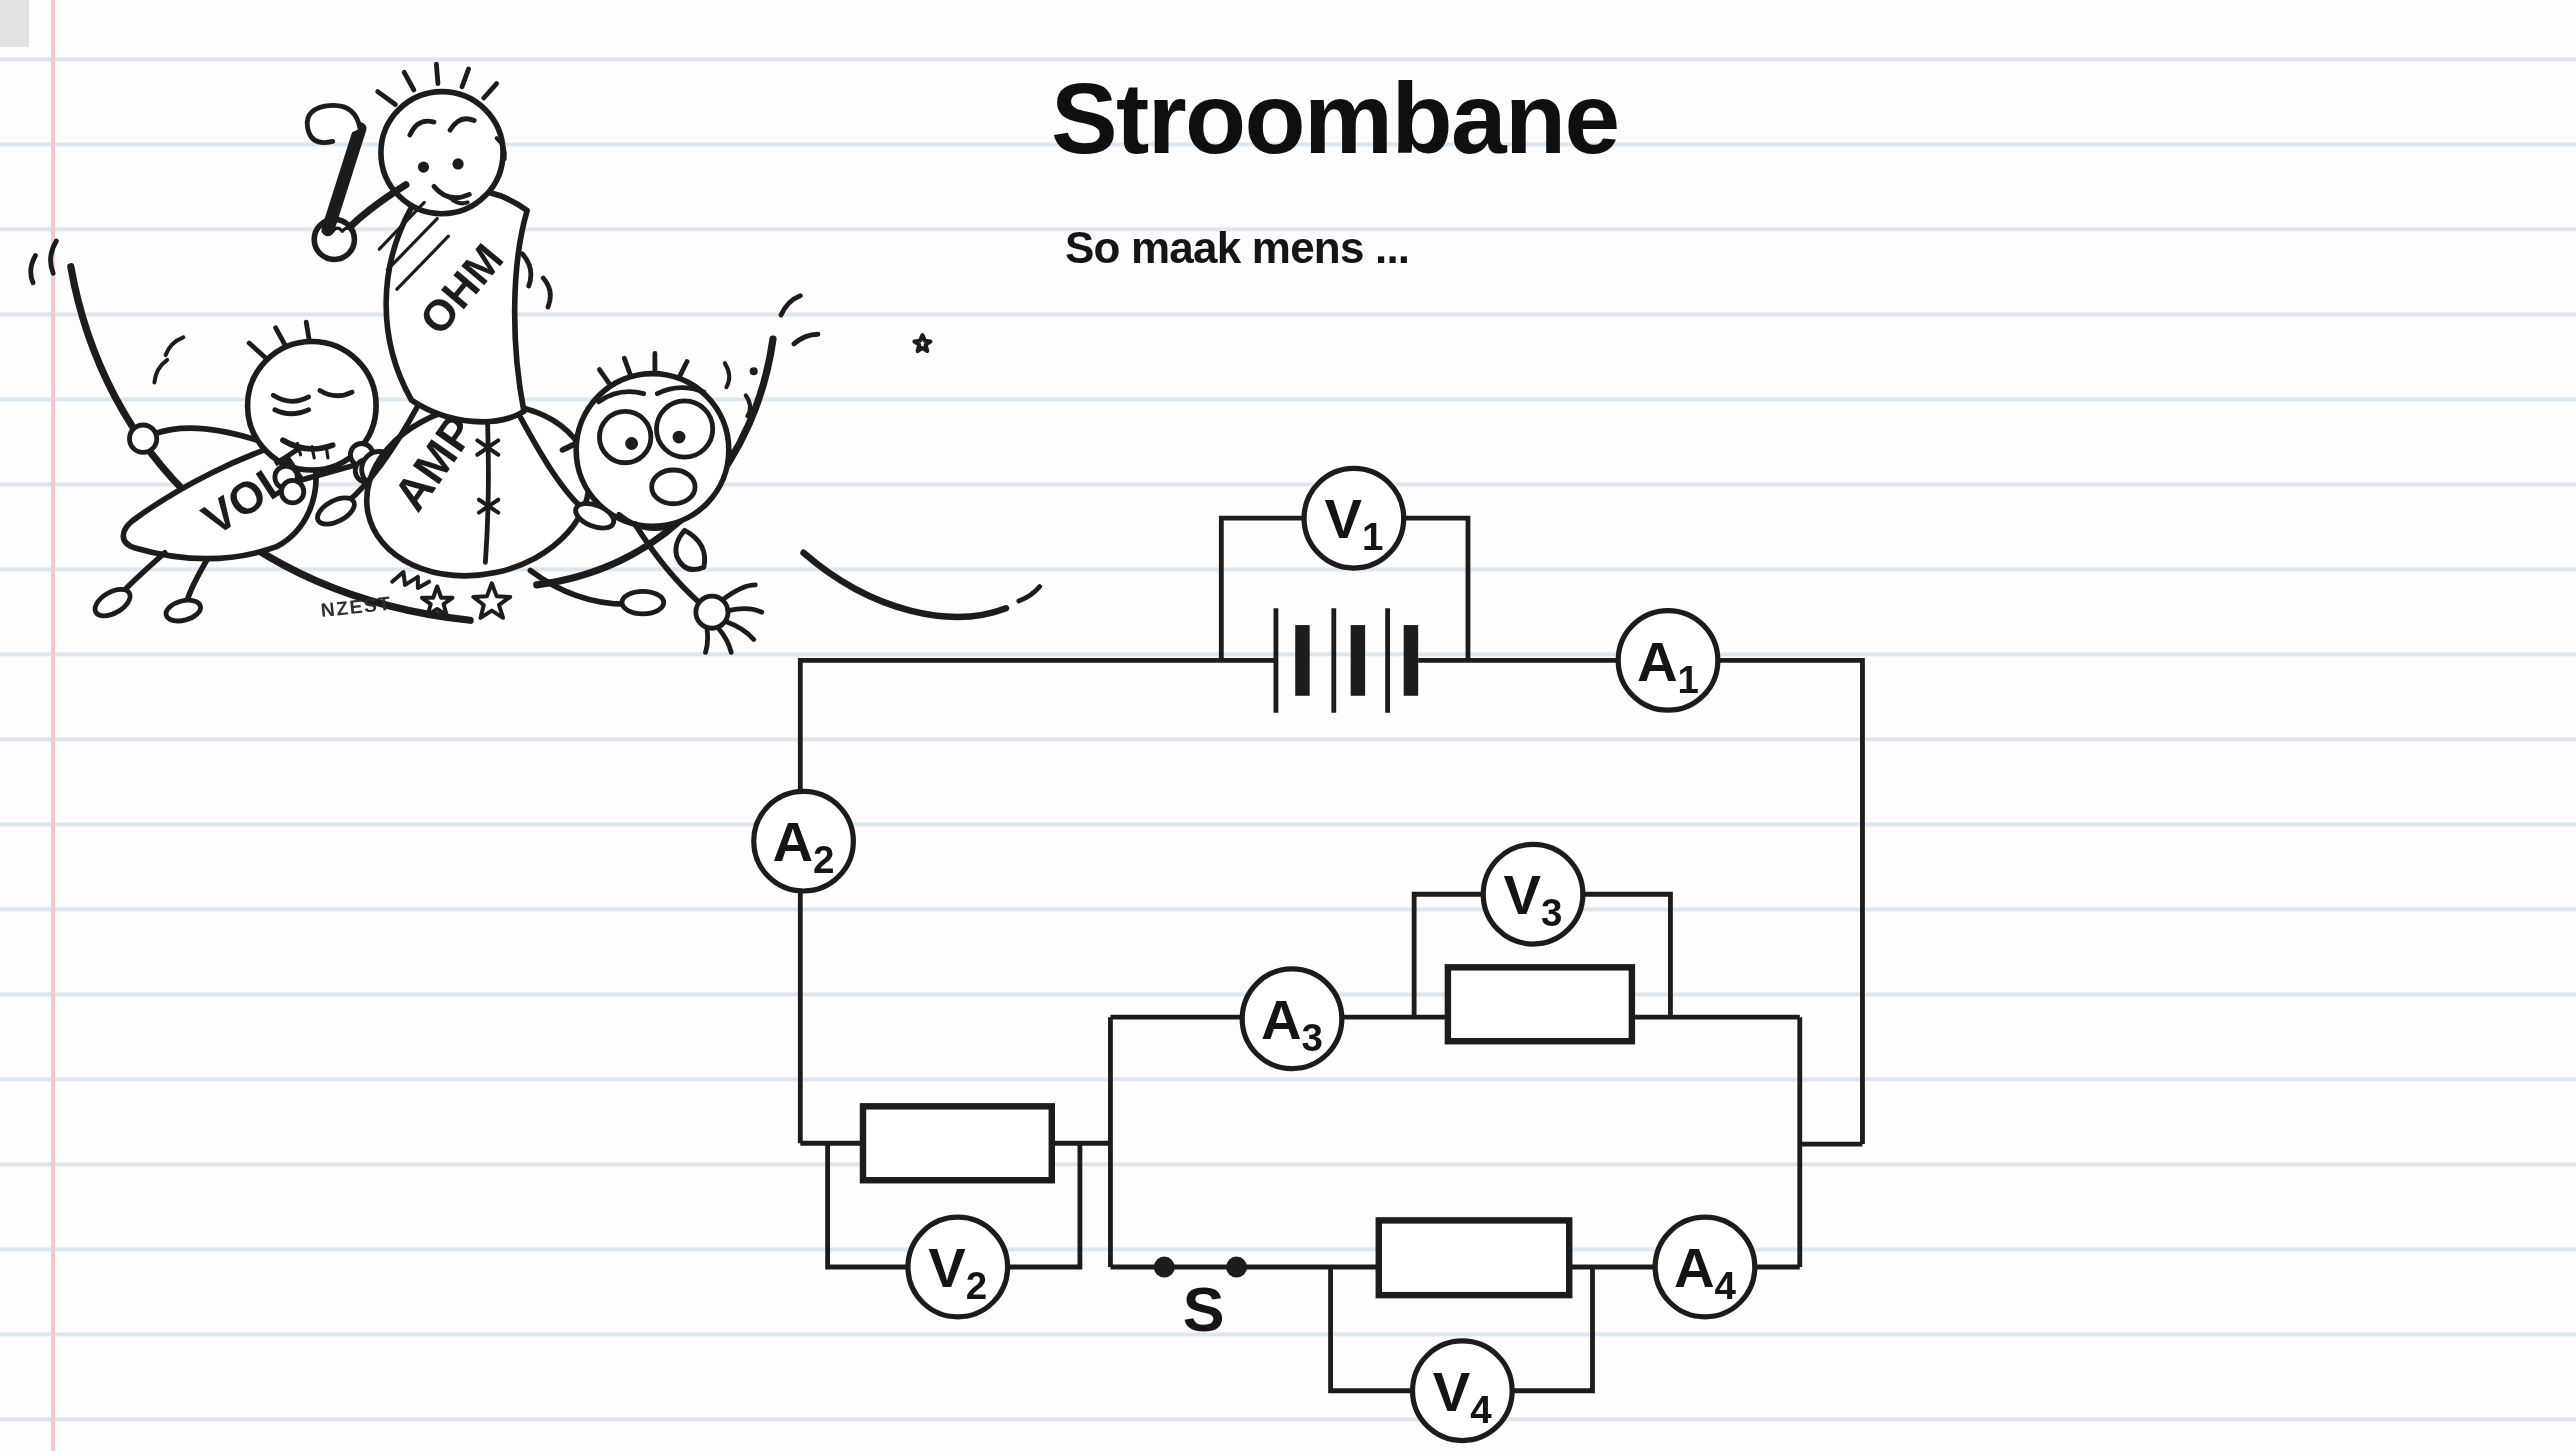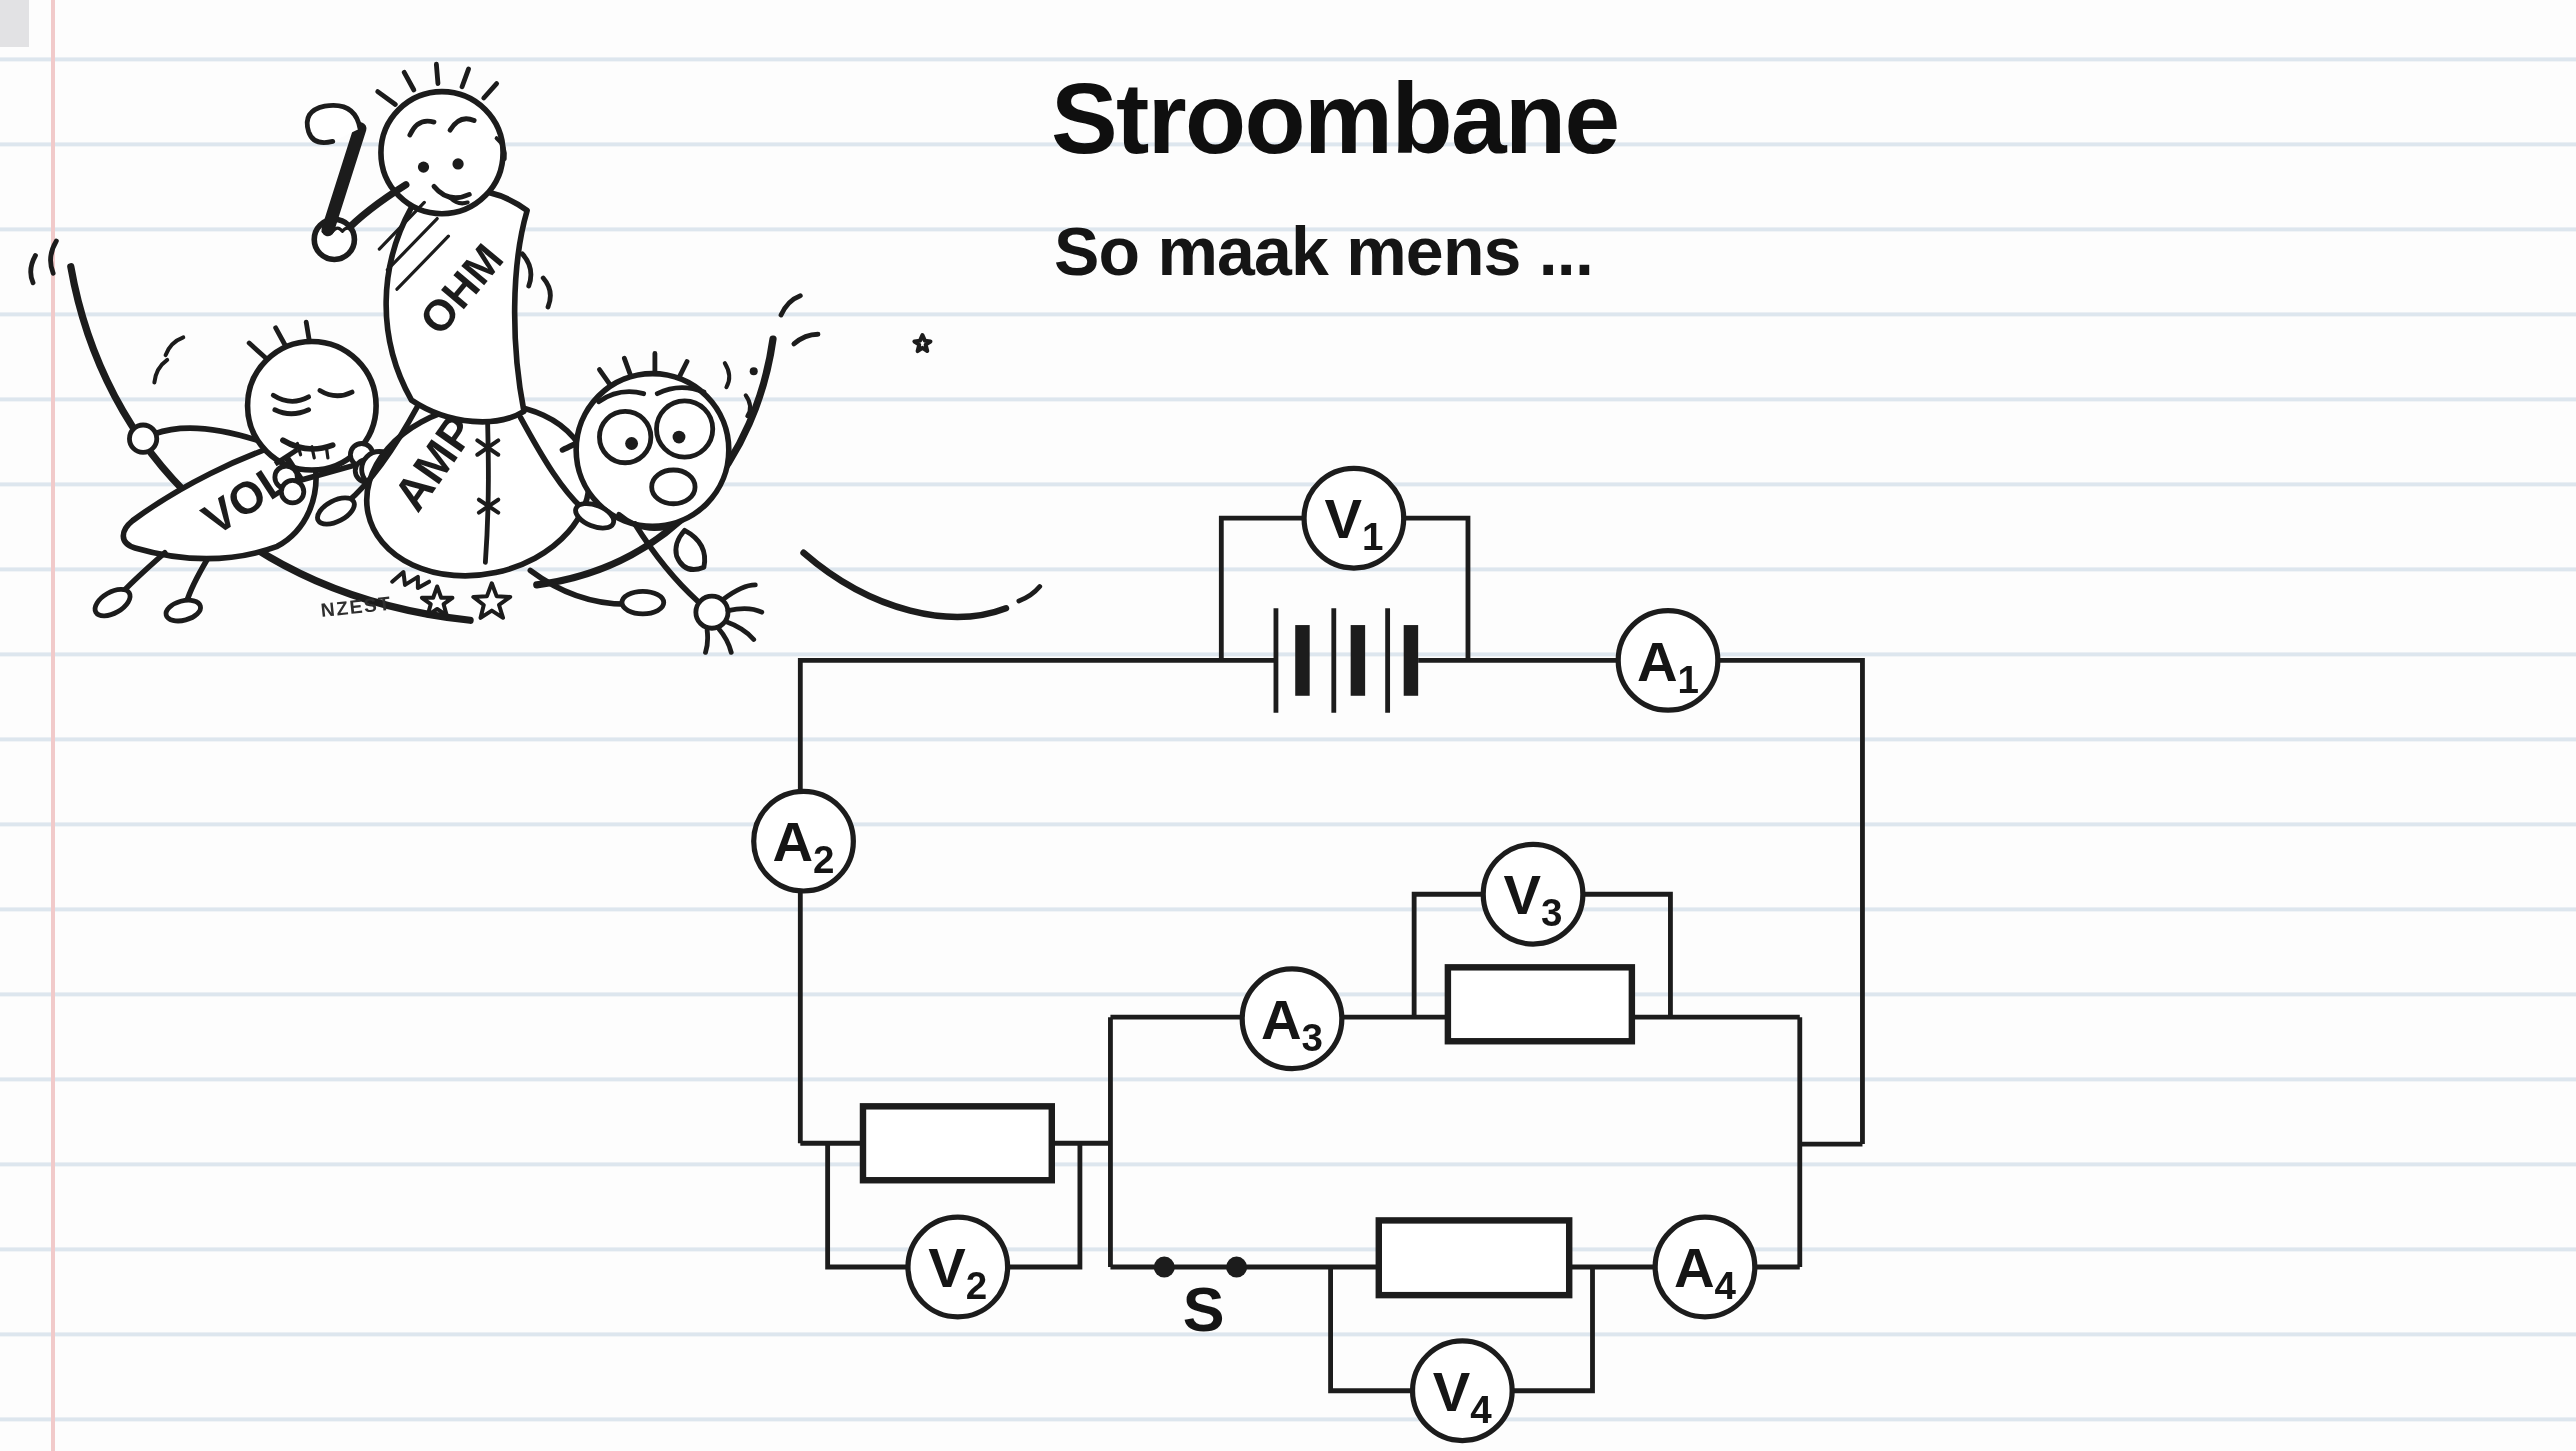--- a/index.html
+++ b/index.html
@@ -22,22 +22,22 @@
   .corner-patch{
     position:absolute;left:0;top:0;width:29px;height:47px;
     background:#e2e2e4;
   }
   .title{
     position:absolute;left:1051px;top:61px;margin:0;
     font-size:100px;font-weight:700;letter-spacing:-1.6px;color:#0f0f0f;
     white-space:nowrap;
   }
   .subtitle{
-    position:absolute;left:1053px;top:211px;margin:1px;
-    font-size:68px;font-weight:700;letter-spacing:-0.8px;color:#151515;
+    position:absolute;left:1053px;top:211px;margin:12px;
+    font-size:44px;font-weight:700;letter-spacing:-0.8px;color:#151515;
     white-space:nowrap;
   }
   svg.art{position:absolute;left:0;top:0;}
   .ctext{font-family:"Liberation Sans", sans-serif;font-weight:700;fill:#1c1c1c;stroke:none;}
   .mlabel{font-family:"Liberation Sans", sans-serif;font-weight:700;fill:#151515;stroke:none;font-size:70px;}
   .mlabel .sub{font-size:48px;}
   .slabel{font-family:"Liberation Sans", sans-serif;font-weight:700;fill:#151515;stroke:none;font-size:78px;}
   .sig{font-family:"Liberation Sans", sans-serif;font-weight:700;fill:#2e2e2e;stroke:none;font-size:24px;letter-spacing:2px;}
 </style>
 </head>

